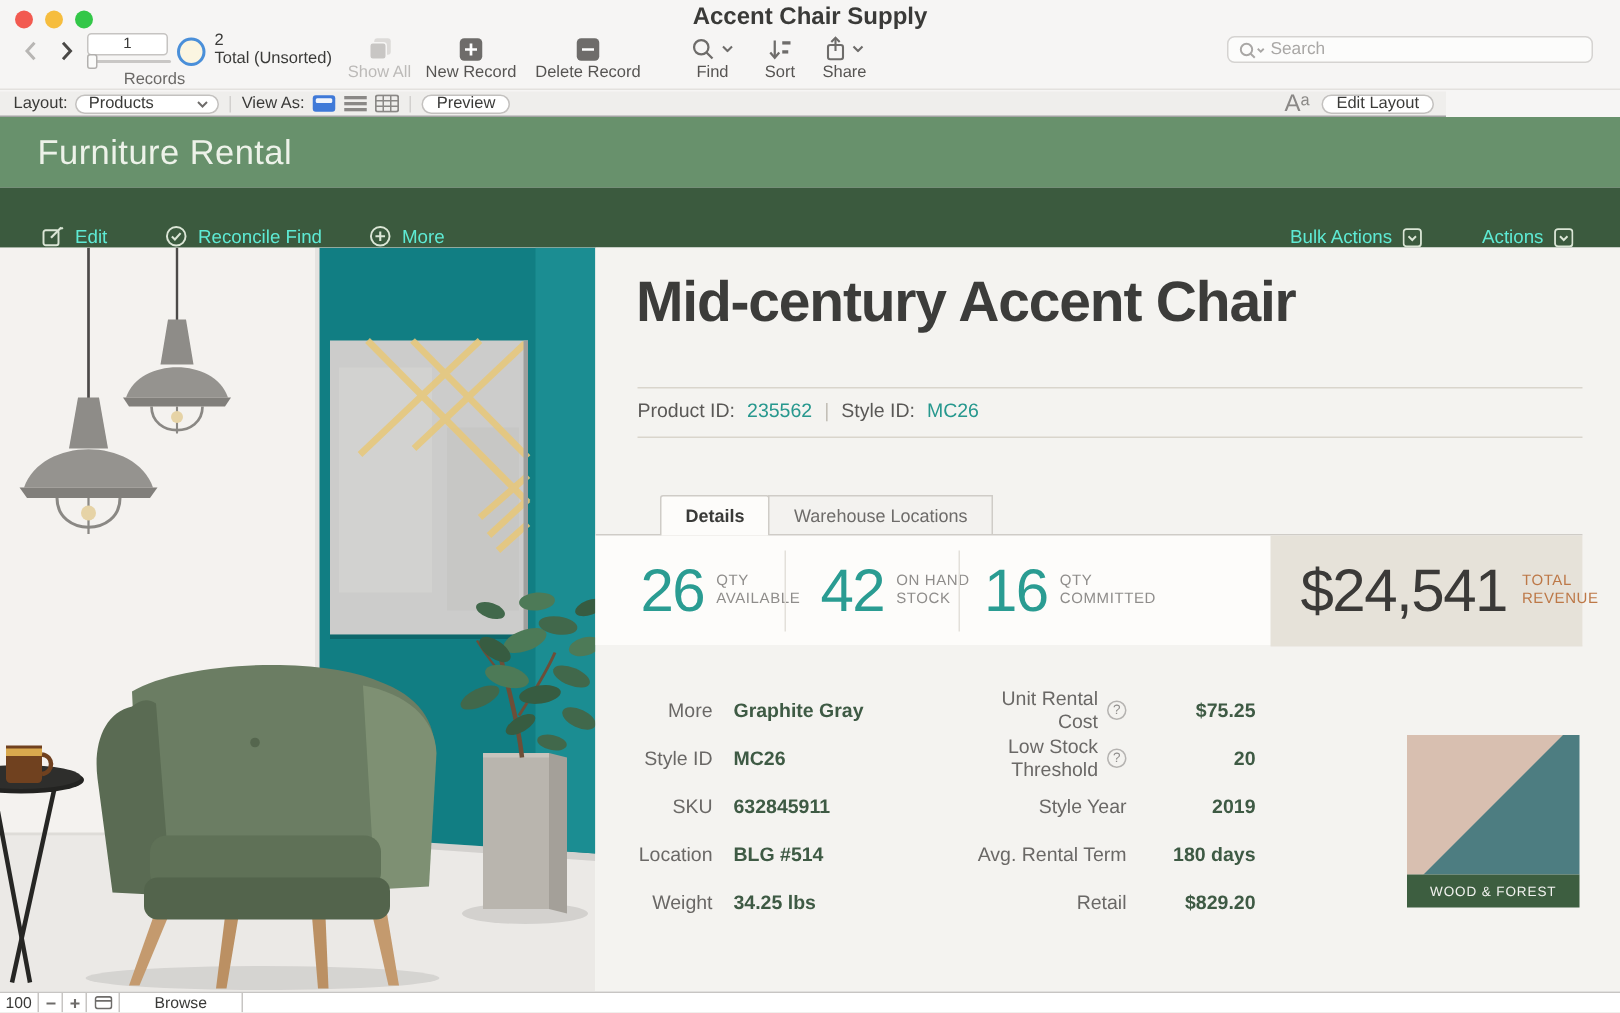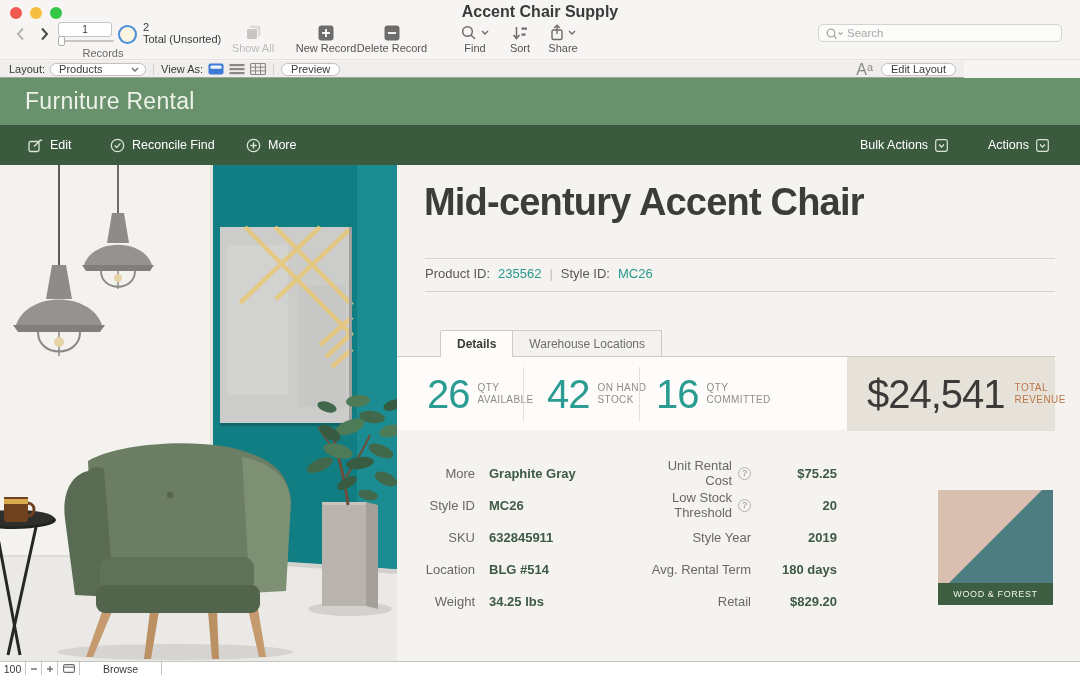--- a/index.html
+++ b/index.html
@@ -37,21 +37,21 @@
   .viewicons{display:flex;align-items:center;gap:5px;margin-left:5px}
   .lb-right{position:absolute;right:8px;top:0;height:17px;display:flex;align-items:center;gap:8px}
   .texttool{font-size:16px;color:#8a8886}
 
   
   .pageheader{position:absolute;left:0;top:78px;width:1080px;height:47px;background:#68916c}
   .pageheader .t{position:absolute;left:25px;top:0;line-height:47px;font-size:23px;font-weight:400;letter-spacing:.3px;color:#edf2e9}
 
   
   .actionbar{position:absolute;left:0;top:125px;width:1080px;height:40px;background:#3b5a3e}
-  .ab-item{position:absolute;top:0;height:40px;display:flex;align-items:center;gap:7px;font-size:12.5px;color:#ffffff;cursor:pointer;white-space:nowrap}
+  .ab-item{position:absolute;top:0;height:40px;display:flex;align-items:flex-end;gap:7px;font-size:12.5px;color:#5eead4;cursor:pointer;white-space:nowrap}
 
   
   .content{position:absolute;left:0;top:165px;width:1080px;height:496px}
   .photo{position:absolute;left:0;top:0;width:397px;height:496px;overflow:hidden}
   .main{position:absolute;left:397px;top:0;width:683px;height:496px;background:#f4f3f0}
   .product-title{position:absolute;left:27px;top:16px;font-size:38px;font-weight:bold;letter-spacing:-.8px;color:#3c3c3a}
   .rule{position:absolute;left:28px;width:630px;height:1px;background:#d9d5cc}
   .meta{position:absolute;left:28px;top:101px;display:flex;align-items:center;gap:8px;font-size:13px;color:#5a5856}
   .meta .v{color:#27988e}
   .meta .d{color:#c3bfb7}
@@ -124,21 +124,21 @@
     <div class="tbtn disabled" style="left:211px">
       <span class="ic">
         <svg width="17" height="17" viewBox="0 0 17 17">
             <rect x="4.5" y="1.5" width="11" height="11" rx="2" fill="#dddbd9"></rect>
             <rect x="1.5" y="4.5" width="11" height="11" rx="2" fill="#c8c6c4" stroke="#f6f5f4" stroke-width="1"></rect>
           </svg>
       </span>
       <span class="lb">Show All</span>
     </div>
 
-    <div class="tbtn" style="left:284px">
+    <div class="tbtn" style="left:272px">
       <span class="ic">
         <svg width="16" height="16" viewBox="0 0 16 16">
             <rect x="0.5" y="0.5" width="15" height="15" rx="3" fill="#6e6c6a"></rect>
             <line x1="8" y1="4" x2="8" y2="12" stroke="#fff" stroke-width="1.8"></line>
             <line x1="4" y1="8" x2="12" y2="8" stroke="#fff" stroke-width="1.8"></line>
           </svg>
       </span>
       <span class="lb">New Record</span>
     </div>
 

